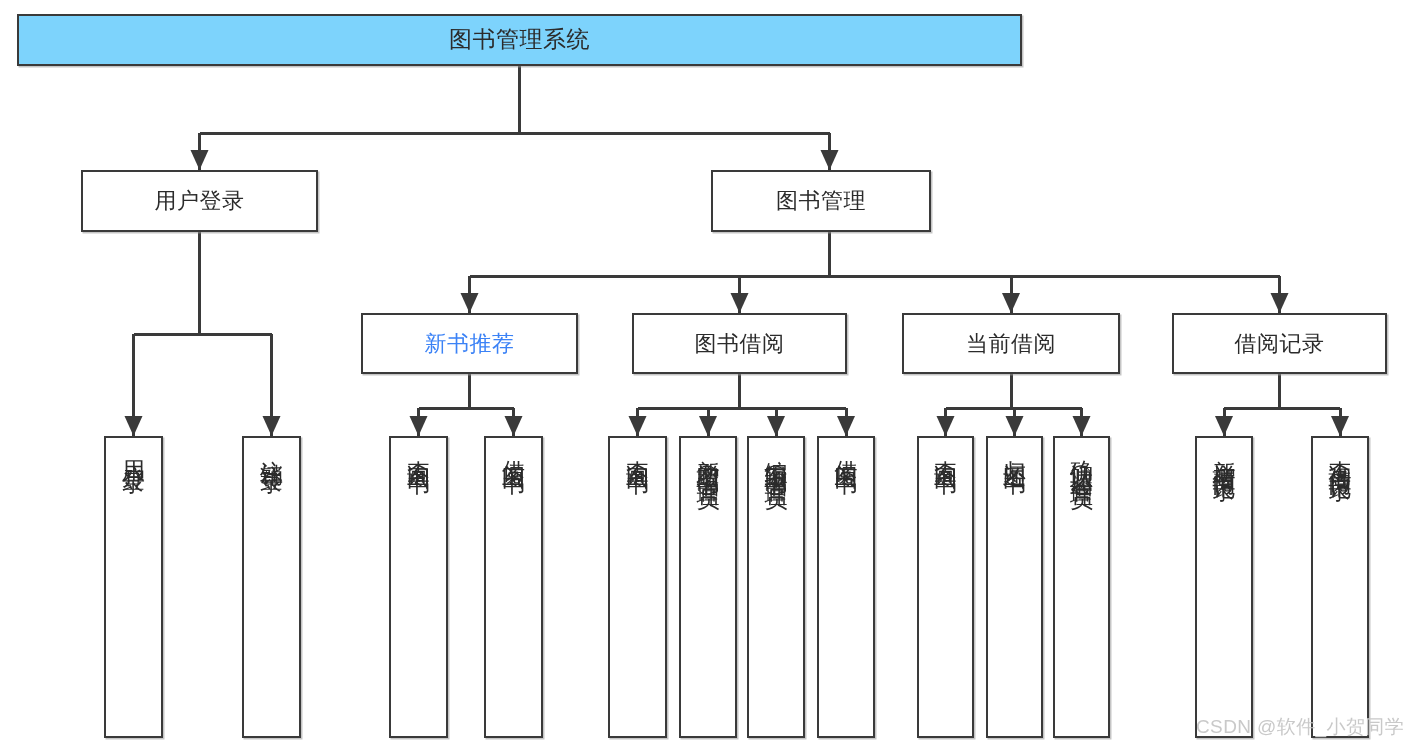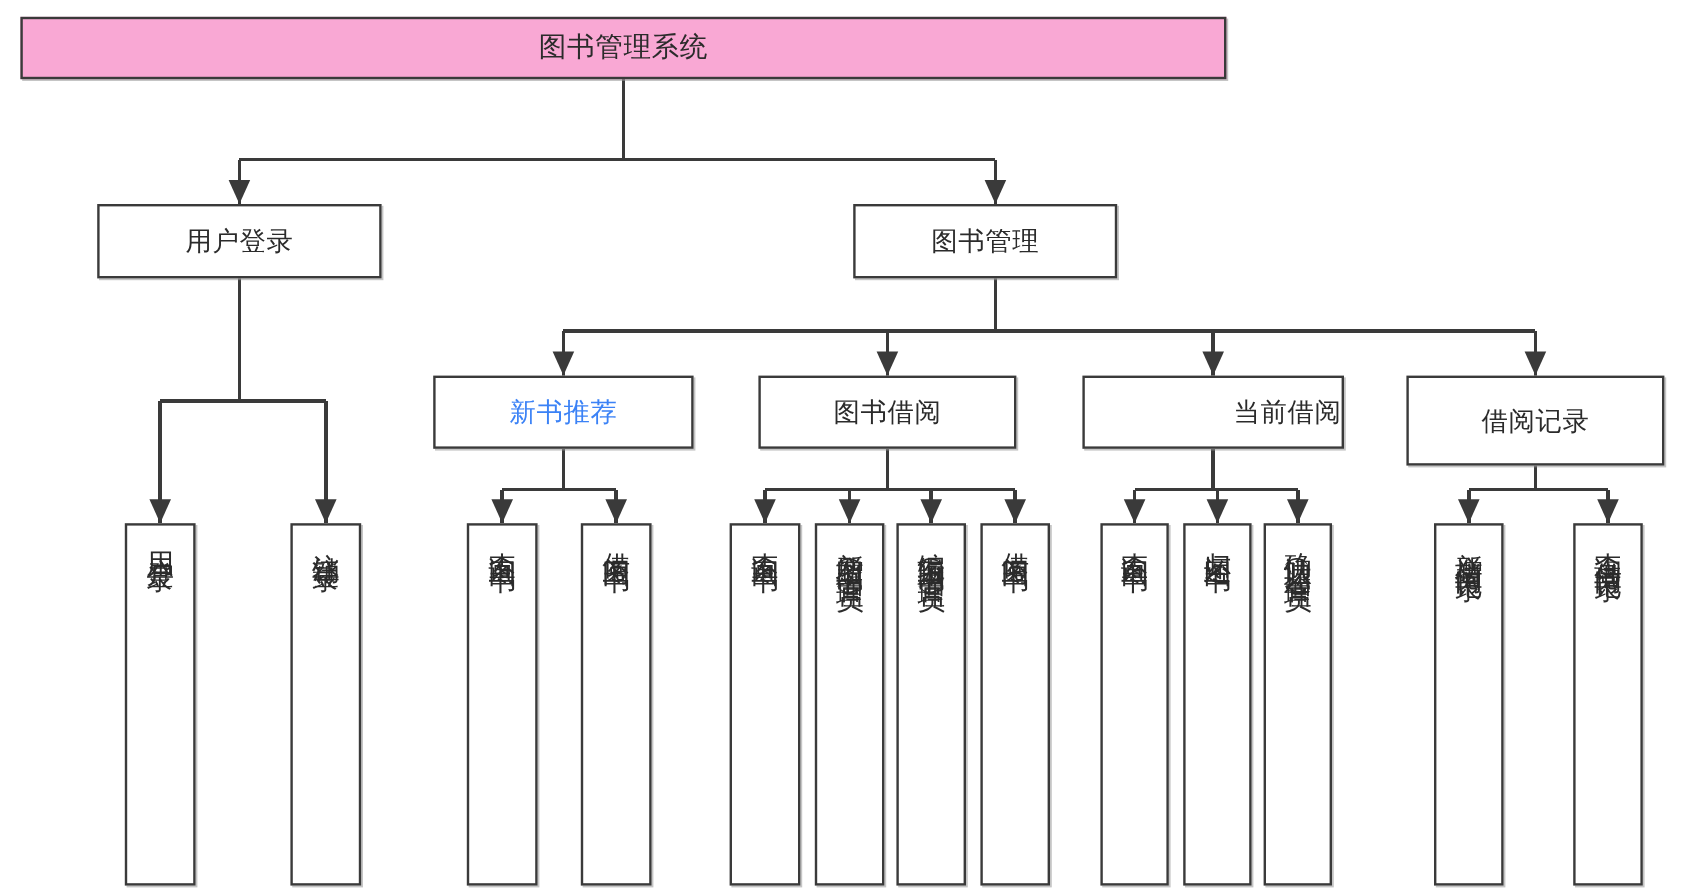--- a/index.html
+++ b/index.html
@@ -105,39 +105,39 @@
       <line x1="1081.5" y1="408" x2="1081.5" y2="436" stroke="#3a3a3a" stroke-width="3" shape-rendering="crispEdges"></line>
       <polygon points="1072.5,416 1090.5,416 1081.5,436" fill="#3a3a3a"></polygon>
       <line x1="1279.5" y1="374" x2="1279.5" y2="408" stroke="#3a3a3a" stroke-width="3" shape-rendering="crispEdges"></line>
       <line x1="1224" y1="408" x2="1340" y2="408" stroke="#3a3a3a" stroke-width="3" shape-rendering="crispEdges"></line>
       <line x1="1224" y1="408" x2="1224" y2="436" stroke="#3a3a3a" stroke-width="3" shape-rendering="crispEdges"></line>
       <polygon points="1215,416 1233,416 1224,436" fill="#3a3a3a"></polygon>
       <line x1="1340" y1="408" x2="1340" y2="436" stroke="#3a3a3a" stroke-width="3" shape-rendering="crispEdges"></line>
       <polygon points="1331,416 1349,416 1340,436" fill="#3a3a3a"></polygon>
     </svg>
   <div id="node-layer">
-      <div class="node-box node-h node-root" style="left: 17px; top: 14px; width: 1005px; height: 52px; border-color: rgb(58, 58, 58); background: #f9a8d4;">
+      <div class="node-box node-h node-root" style="left: 17px; top: 14px; width: 1005px; height: 52px; border-color: rgb(58, 58, 58); background: #7dd3fc;">
         <span class="node-label" style="color: rgb(43, 43, 43);">图书管理系统</span>
       </div>
       <div class="node-box node-h" style="left: 81px; top: 170px; width: 237px; height: 62px; border-color: rgb(58, 58, 58); background: rgb(255, 255, 255);">
         <span class="node-label" style="color: rgb(43, 43, 43);">用户登录</span>
       </div>
       <div class="node-box node-h" style="left: 711px; top: 170px; width: 220px; height: 62px; border-color: rgb(58, 58, 58); background: rgb(255, 255, 255);">
         <span class="node-label" style="color: rgb(43, 43, 43);">图书管理</span>
       </div>
       <div class="node-box node-h" style="left: 361px; top: 313px; width: 217px; height: 61px; border-color: rgb(58, 58, 58); background: rgb(255, 255, 255);">
         <span class="node-label" style="color: #3b82f6;">新书推荐</span>
       </div>
       <div class="node-box node-h" style="left: 632px; top: 313px; width: 215px; height: 61px; border-color: rgb(58, 58, 58); background: rgb(255, 255, 255);">
         <span class="node-label" style="color: rgb(43, 43, 43);">图书借阅</span>
       </div>
-      <div class="node-box node-h" style="left: 902px; top: 313px; width: 218px; height: 61px; border-color: rgb(58, 58, 58); background: rgb(255, 255, 255); justify-content: flex-end;">
+      <div class="node-box node-h" style="left: 902px; top: 313px; width: 218px; height: 61px; border-color: rgb(58, 58, 58); background: rgb(255, 255, 255);">
         <span class="node-label" style="color: rgb(43, 43, 43);">当前借阅</span>
       </div>
-      <div class="node-box node-h" style="left: 1172px; top: 313px; width: 215px; height: 75px; border-color: rgb(58, 58, 58); background: rgb(255, 255, 255);">
+      <div class="node-box node-h" style="left: 1172px; top: 313px; width: 215px; height: 61px; border-color: rgb(58, 58, 58); background: rgb(255, 255, 255);">
         <span class="node-label" style="color: rgb(43, 43, 43);">借阅记录</span>
       </div>
       <div class="node-box node-v" style="left: 104px; top: 436px; width: 59px; height: 302px; border-color: rgb(58, 58, 58); background: rgb(255, 255, 255);">
         <span class="node-label" style="color: rgb(43, 43, 43);">用户登录</span>
       </div>
       <div class="node-box node-v" style="left: 242px; top: 436px; width: 59px; height: 302px; border-color: rgb(58, 58, 58); background: rgb(255, 255, 255);">
         <span class="node-label" style="color: rgb(43, 43, 43);">注销登录</span>
       </div>
       <div class="node-box node-v" style="left: 389px; top: 436px; width: 59px; height: 302px; border-color: rgb(58, 58, 58); background: rgb(255, 255, 255);">
         <span class="node-label" style="color: rgb(43, 43, 43);">查询图书</span>
@@ -166,13 +166,14 @@
       <div class="node-box node-v" style="left: 1053px; top: 436px; width: 57px; height: 302px; border-color: rgb(58, 58, 58); background: rgb(255, 255, 255);">
         <span class="node-label" style="color: rgb(43, 43, 43);">确认归还（管理员）</span>
       </div>
       <div class="node-box node-v" style="left: 1195px; top: 436px; width: 58px; height: 302px; border-color: rgb(58, 58, 58); background: rgb(255, 255, 255);">
         <span class="node-label" style="color: rgb(43, 43, 43);">新增借阅记录</span>
       </div>
       <div class="node-box node-v" style="left: 1311px; top: 436px; width: 58px; height: 302px; border-color: rgb(58, 58, 58); background: rgb(255, 255, 255);">
         <span class="node-label" style="color: rgb(43, 43, 43);">查询借阅记录</span>
       </div>
     </div>
+  <div class="watermark" style="left: 1196px; top: 714px; color: rgb(201, 201, 201);">CSDN @软件_小贺同学</div>
 </div>
 
 </body></html>

